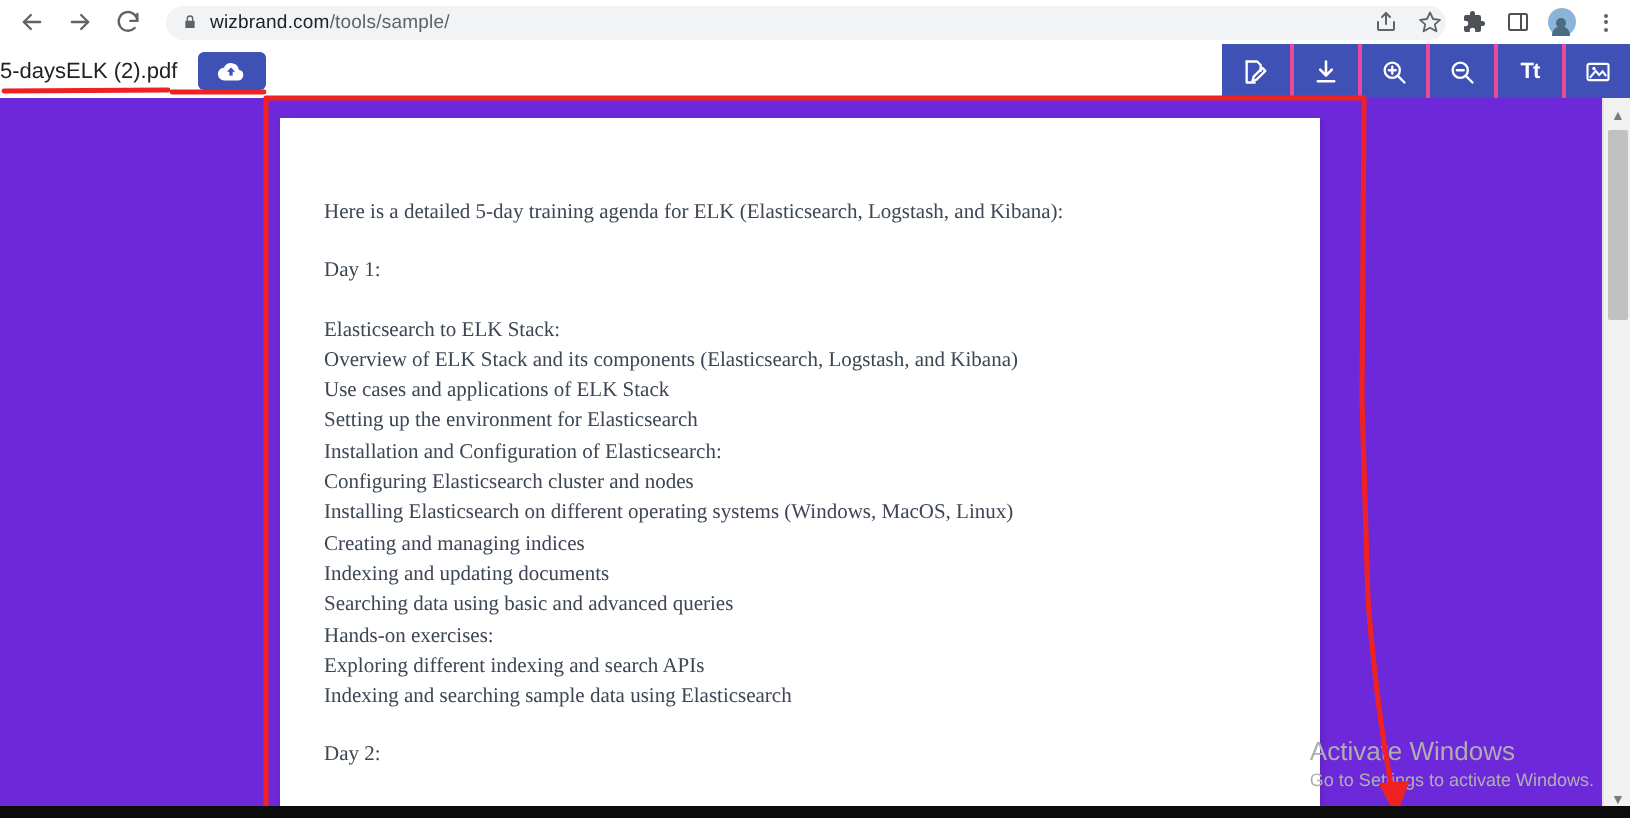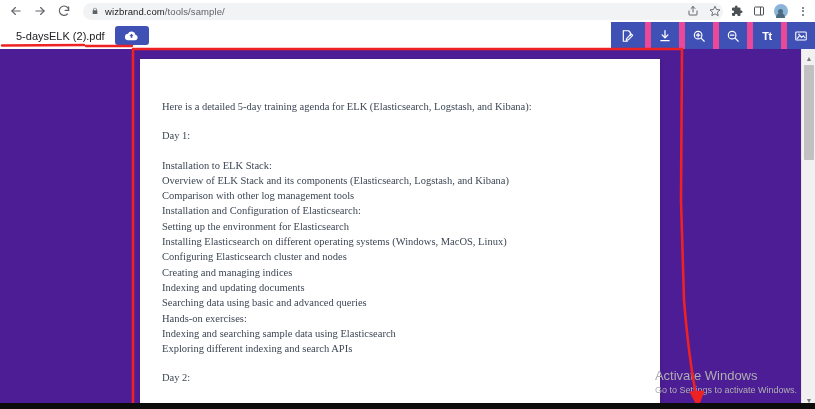--- a/index.html
+++ b/index.html
@@ -70,51 +70,51 @@
   .dots i { width: 2px; height: 2px; background: #5f6368; border-radius: 50%; display: block; }
 
   
   .app-toolbar {
     position: absolute; left: 0; top: 22px; width: 815px; height: 27px;
     background: #ffffff;
     display: flex; align-items: center;
   }
   .file-name {
     font-size: 11px; color: #202124;
-    padding-left: 16px; white-space: nowrap;
+    padding-left: 0; white-space: nowrap;
   }
   .upload-btn {
     margin-left: 10px;
     width: 34px; height: 19px;
     background: #3f51b5;
     border-radius: 3px;
     display: flex; align-items: center; justify-content: center;
     cursor: pointer;
   }
   .upload-btn svg { display: block; }
 
   .tool-group {
     position: absolute; right: 0; top: 0;
     height: 27px;
     display: flex; align-items: stretch;
   }
   .tool-btn {
     width: 34px;
     background: #3f51b5;
-    border-left: 6px solid #ec4899;
+    border-left: 2px solid #ec4899;
     display: flex; align-items: center; justify-content: center;
     color: #ffffff; cursor: pointer;
   }
   .tool-btn:first-child { border-left: none; }
   .tool-btn.tt { font-size: 11px; font-weight: bold; letter-spacing: -0.5px; }
 
   
   .viewer {
     position: absolute; left: 0; top: 49px; width: 815px; height: 360px;
-    background: #4c1d95;
+    background: #6d28d9;
   }
   .page {
     position: absolute; left: 140px; top: 10px;
     width: 520px; height: 350px;
     background: #ffffff;
     box-shadow: 1px 1px 3px rgba(0,0,0,0.13);
   }
   .doc-body {
     position: absolute; left: 22px; top: 40px; right: 16px;
     font-family: "Liberation Serif", serif;
@@ -291,33 +291,33 @@
       </div>
     </div>
   </div>
 
   <div class="viewer">
     <div class="page">
       <div class="doc-body">
         <p>Here is a detailed 5-day training agenda for ELK (Elasticsearch, Logstash, and Kibana):</p>
         <p>Day 1:</p>
         <div class="block">
-          <div>Installation to ELK Stack:</div>
+          <div>Elasticsearch to ELK Stack:</div>
           <div>Overview of ELK Stack and its components (Elasticsearch, Logstash, and Kibana)</div>
-          <div>Comparison with other log management tools</div>
+          <div>Use cases and applications of ELK Stack</div>
+          <div>Setting up the environment for Elasticsearch</div>
           <div>Installation and Configuration of Elasticsearch:</div>
-          <div>Setting up the environment for Elasticsearch</div>
+          <div>Configuring Elasticsearch cluster and nodes</div>
           <div>Installing Elasticsearch on different operating systems (Windows, MacOS, Linux)</div>
-          <div>Configuring Elasticsearch cluster and nodes</div>
           <div>Creating and managing indices</div>
           <div>Indexing and updating documents</div>
           <div>Searching data using basic and advanced queries</div>
           <div>Hands-on exercises:</div>
+          <div>Exploring different indexing and search APIs</div>
           <div>Indexing and searching sample data using Elasticsearch</div>
-          <div>Exploring different indexing and search APIs</div>
         </div>
         <p>Day 2:</p>
 
       </div>
     </div>
 
     <div class="watermark">
       <div class="w1">Activate Windows</div>
       <div class="w2">Go to Settings to activate Windows.</div>
     </div>

